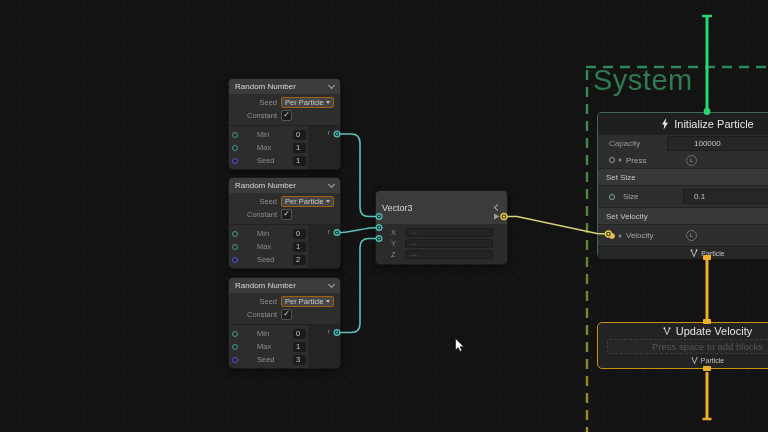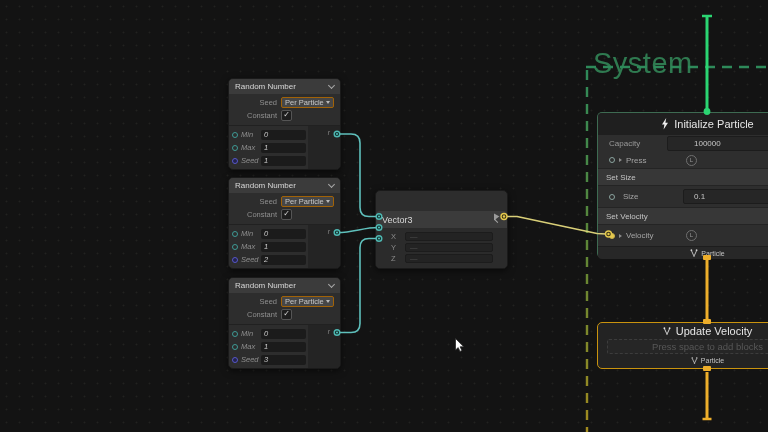--- a/index.html
+++ b/index.html
@@ -7,21 +7,21 @@
     position:relative;width:768px;height:432px;overflow:hidden;
     background-color:#131313;
     background-image:radial-gradient(#222220 0.8px, transparent 1.1px);
     background-size:13px 13px;
     font-family:"Liberation Sans", sans-serif;
     -webkit-font-smoothing:antialiased;
   }
   .abs{position:absolute;}
   
   .system-title{
-    left:593px;top:47px;font-size:29px;color:#2f7a50;letter-spacing:.5px;font-weight:400;text-align:right;
+    left:593px;top:64px;font-size:29px;color:#2f7a50;letter-spacing:.5px;font-weight:400;text-align:right;
   }
   
   .vfx-node{
     position:absolute;width:113px;box-sizing:border-box;
     background:#2d2d2d;border:1px solid #1a1a1a;border-radius:5px;
     box-shadow:0 2px 7px rgba(0,0,0,.55);
     font-size:7.5px;color:#999;
   }
   .node-header{
     height:15px;background:#3b3b3b;border-radius:4px 4px 0 0;
@@ -34,35 +34,35 @@
   .node-controls{padding:3px 6px 4px;display:flex;flex-direction:column;gap:2px;border-bottom:1px solid #212121;}
   .ctrl-row{display:flex;align-items:center;height:11px;}
   .ctrl-label{width:42px;text-align:right;margin-right:4px;color:#8f8f8f;}
   .dropdown{flex:1;height:11px;background:#464646;border:1px solid #a16207;border-radius:2px;
     display:flex;align-items:center;padding:0 3px;color:#c8c8c8;box-sizing:border-box;}
   .dd-caret{margin-left:auto;width:0;height:0;border-left:2.8px solid transparent;border-right:2.8px solid transparent;border-top:3.2px solid #b8b8b8;}
   .checkbox{width:9px;height:9px;background:#1d1d1d;border:1px solid #555;border-radius:2px;
     color:#d8d8d8;font-size:8px;line-height:8px;text-align:center;}
   .node-body{display:flex;min-height:43px;}
   .body-left{width:76px;padding:3px 0 3px 3px;display:flex;flex-direction:column;gap:2px;}
-  .port-row{display:flex;align-items:center;height:11px;gap:3px;font-style:italic;}
+  .port-row{display:flex;align-items:center;height:11px;gap:19px;}
   .port{width:4px;height:4px;border-radius:50%;border:1.3px solid #3e9a94;background:transparent;flex:none;}
   .port.uint{border-color:#5757c9;background:#23234d;}
   .row-label{width:17px;color:#8e8e8e;}
   .field{flex:1;height:10px;background:#1b1b1b;border-radius:2px;color:#cacaca;padding-left:3px;line-height:10px;margin-right:2px;}
   .body-right{flex:1;background:#242424;border-radius:0 0 4px 0;position:relative;}
   .out-label{position:absolute;top:3px;right:10px;color:#8a8a8a;font-size:6.5px;font-style:italic;}
   
   .vec-node{left:375px;top:190px;width:133px;}
   .vec-body{padding:4px 6px 5px;display:flex;flex-direction:column;gap:2px;background:#2b2b2b;border-radius:0 0 4px 4px;}
   .vec-row{display:flex;align-items:center;height:9px;gap:4px;}
   .vec-label{width:10px;color:#8a8a8a;margin-left:9px;}
   .vec-field{width:88px;height:9px;background:#232323;border:1px solid #1c1c1c;border-radius:2px;
     color:#4f4f4f;line-height:8px;padding-left:4px;box-sizing:border-box;}
-  .vec-header{height:17px;font-size:9px;margin-top:20px;}
+  .vec-header{height:33px;font-size:9px;}
   
   .ctx{
     position:absolute;left:597px;width:221px;box-sizing:border-box;border-radius:5px;
     font-size:8px;color:#a5a5a5;
   }
   .init-block{top:112px;height:146px;background:#2e2e2e;border:1px solid #3e6b52;border-bottom-color:#77702c;}
   .ctx-header{height:22px;background:#1f1f1f;border-radius:4px 4px 0 0;display:flex;align-items:center;justify-content:center;gap:5px;
     color:#e6e6e6;font-size:11px;}
   .init-row{position:relative;display:flex;align-items:center;padding:0 0 0 11px;background:#2e2e2e;}
   .row-capacity{height:17px;}

